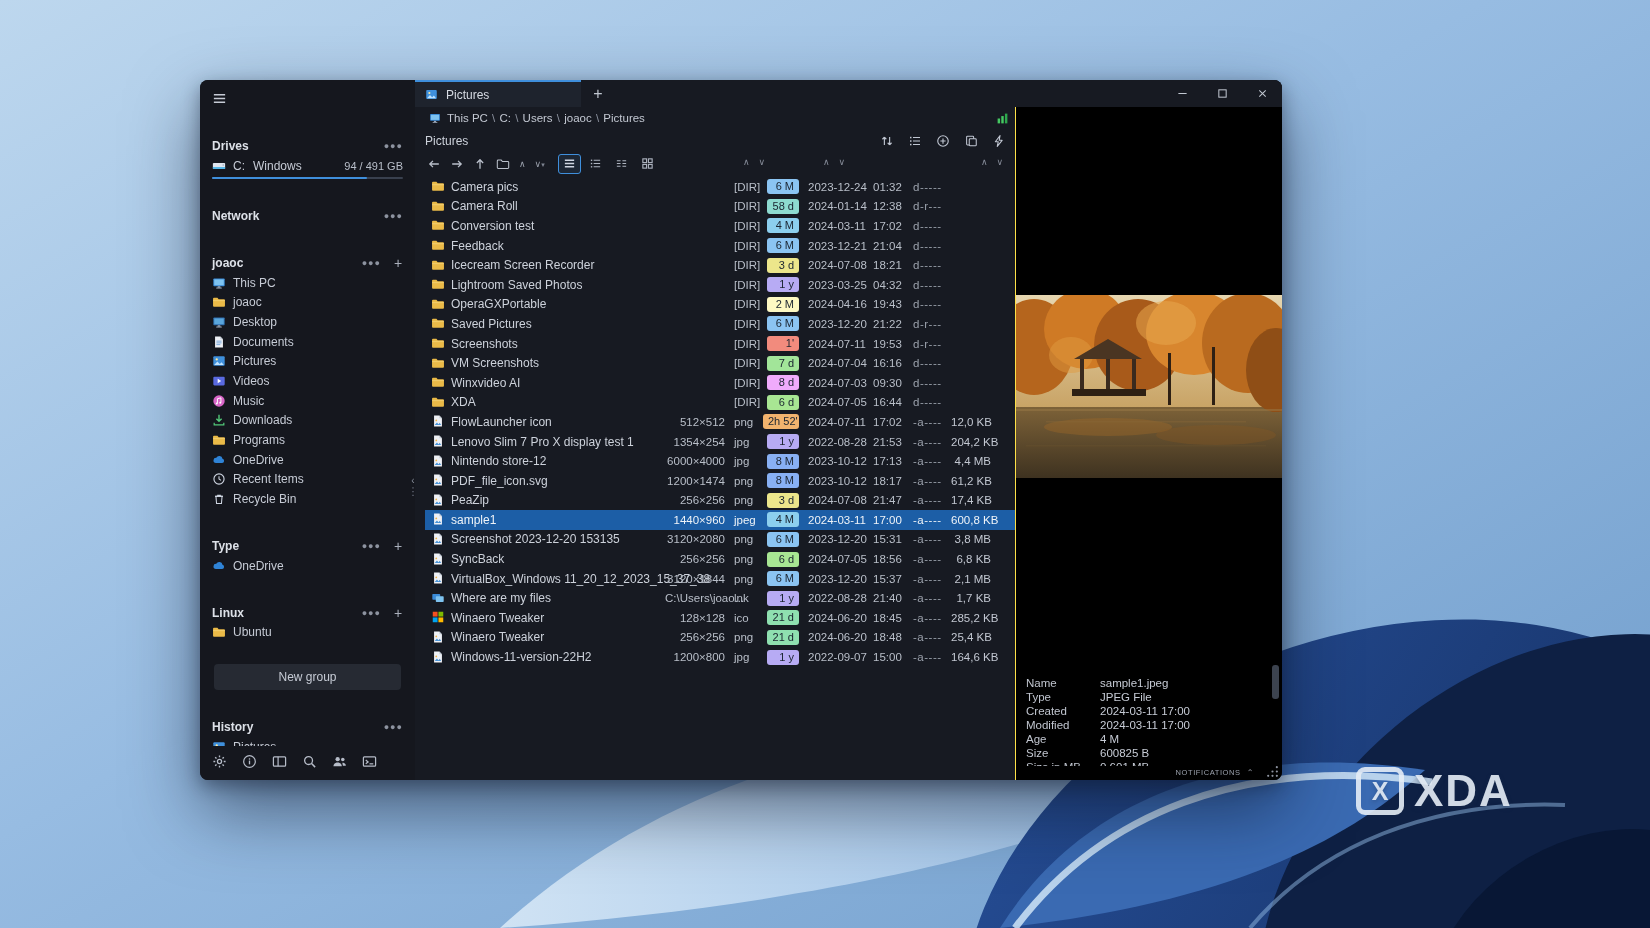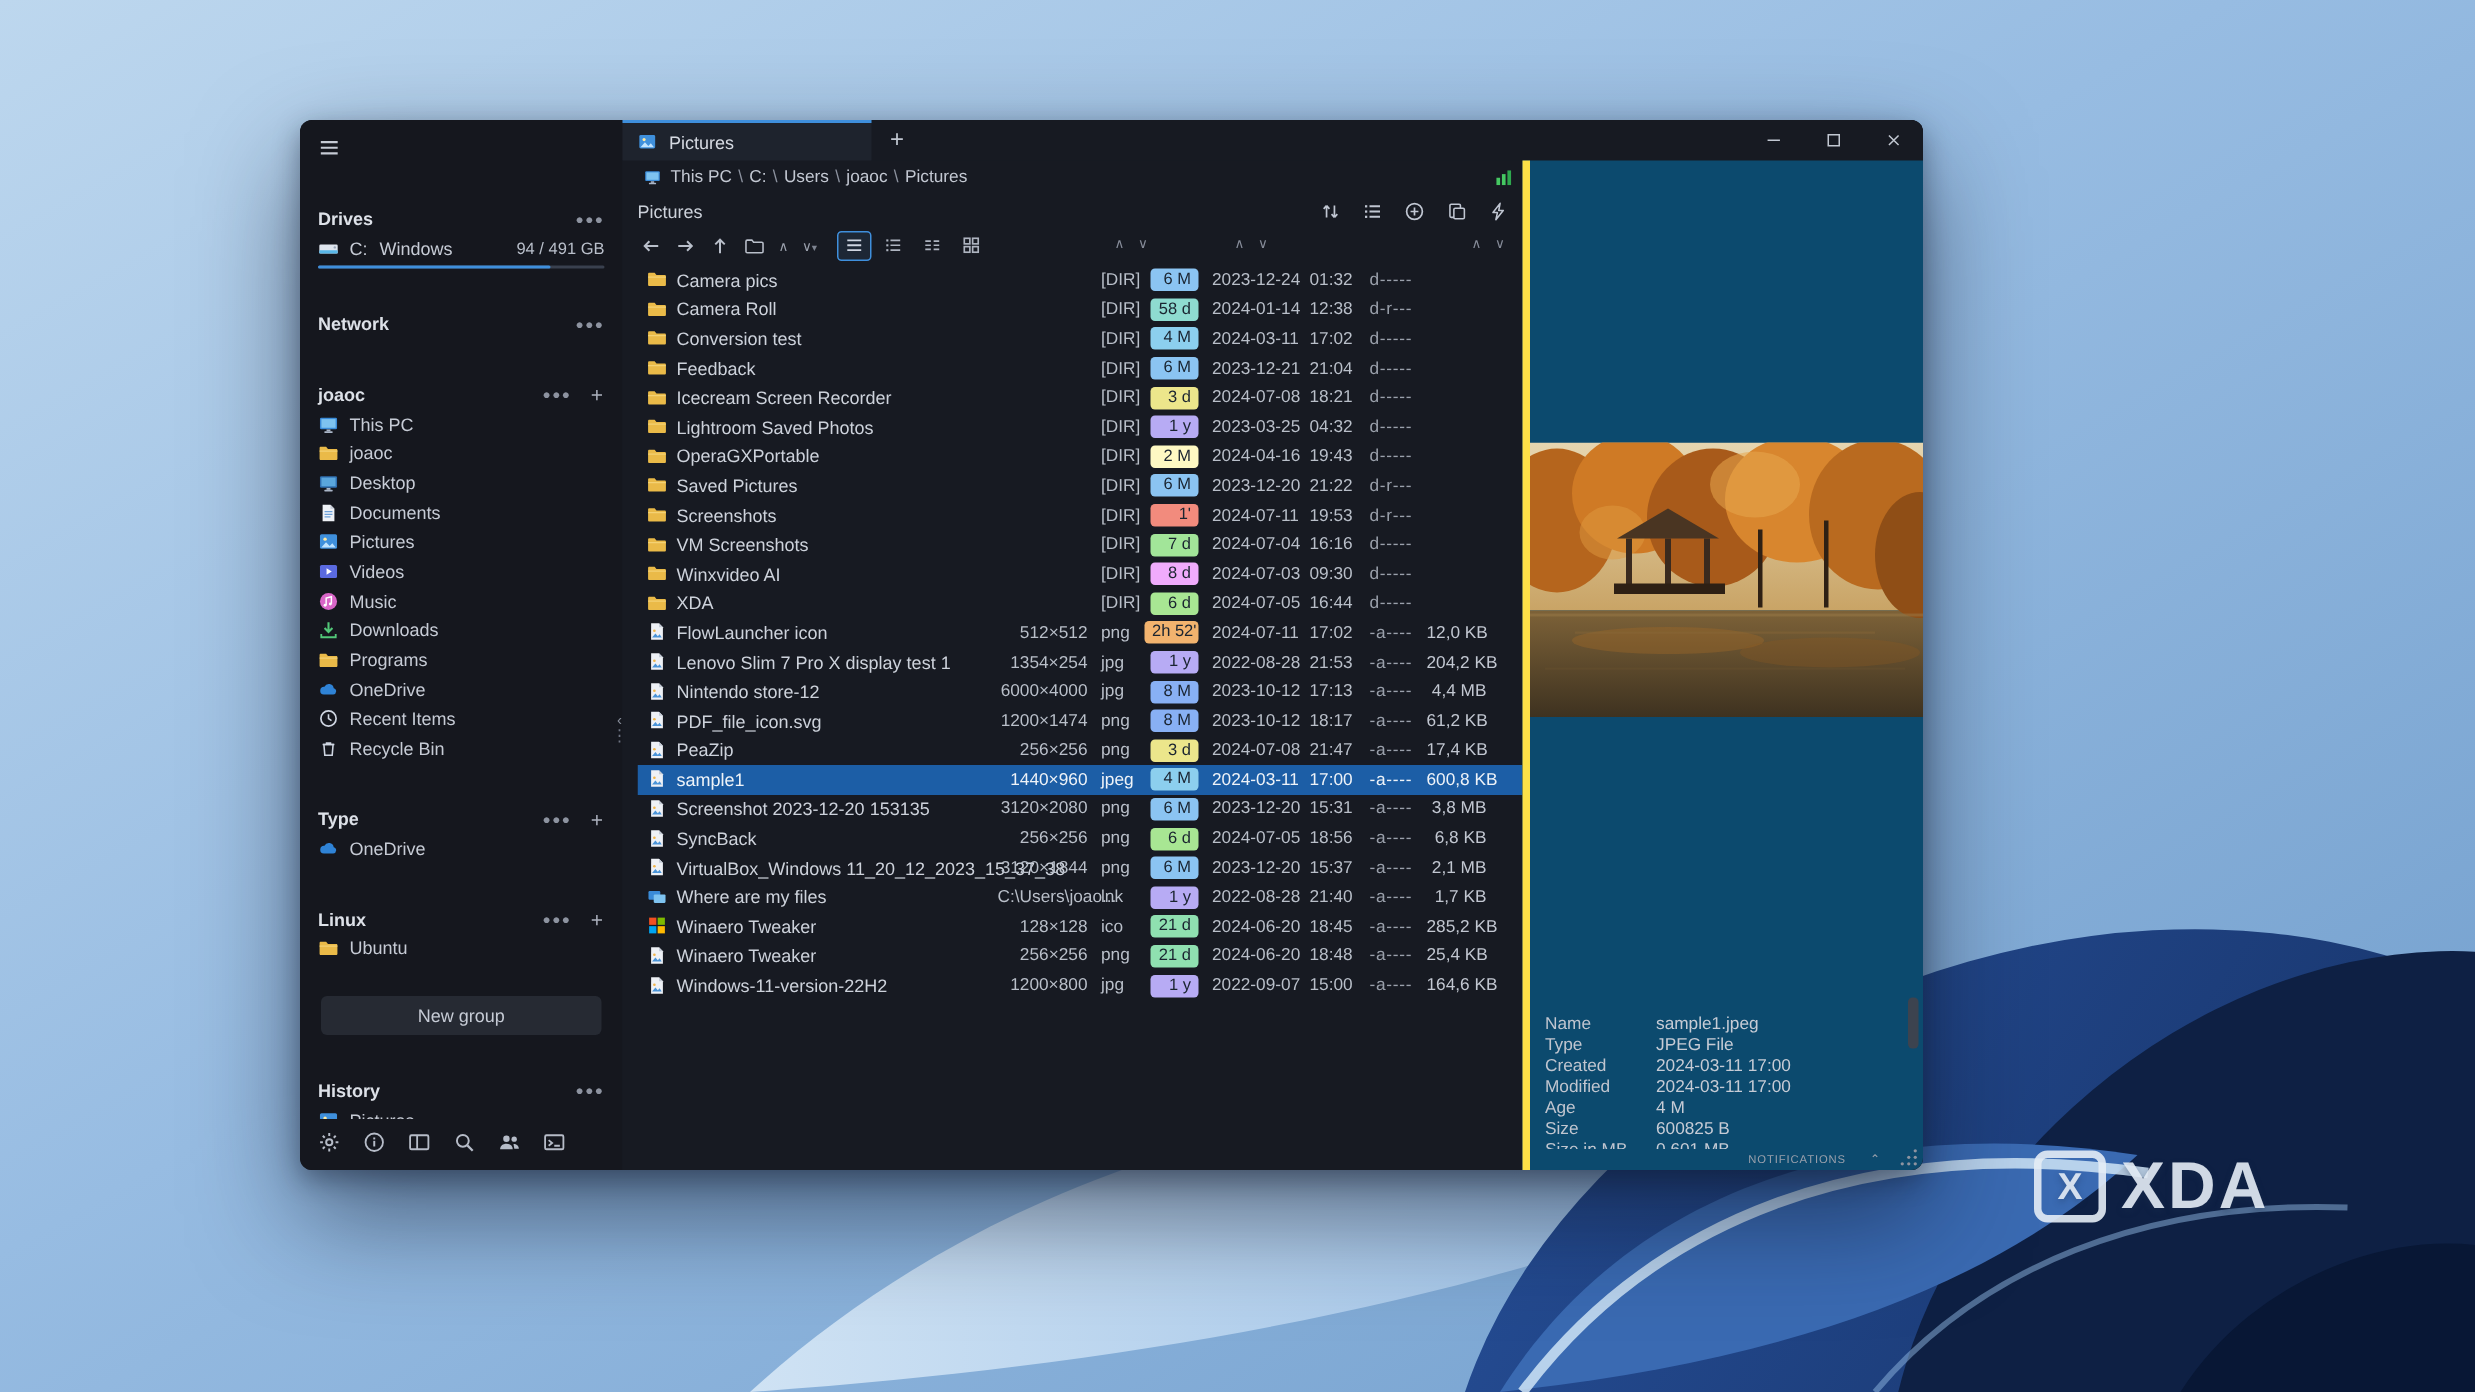--- a/index.html
+++ b/index.html
@@ -106,29 +106,29 @@
   .c-ext{padding-left:9px;color:#b9bfc9;font-size:11.5px;}
   .c-badge-wrap{display:flex;justify-content:flex-end;}
   .c-badge{background:#8cc8f0;color:#1a2430;border-radius:3px;padding:1px 5px;font-size:11px;
     min-width:22px;text-align:right;white-space:nowrap;line-height:13px;}
   .c-date{padding-left:9px;color:#b9bfc9;font-size:11.5px;}
   .c-time{padding-left:2px;color:#b9bfc9;font-size:11.5px;}
   .c-attrs{padding-left:8px;color:#9aa0ab;font-size:11.5px;letter-spacing:.5px;}
   .c-size{text-align:right;padding-right:24px;color:#c2c7d1;font-size:11.5px;white-space:nowrap;}
 
   
-  .preview{flex:1;background:#0c4a6e;position:relative;border-left:5px solid #fde047;}
+  .preview{flex:1;background:#000000;position:relative;border-left:1px solid #fde047;}
   .pv-img{position:absolute;left:0;top:188px;width:267px;height:183px;display:block;}
   .pv-details{position:absolute;left:10px;right:16px;top:569px;font-size:11.5px;color:#c6cbd5;line-height:14px;overflow:hidden;bottom:14px;}
   .pv-row{display:flex;}
   .pv-label{width:74px;color:#c0c5cf;flex:none;}
   .pv-scrollbar{position:absolute;right:3px;top:558px;width:7px;bottom:12px;}
   .pv-thumb{width:7px;height:34px;background:#3c434f;border-radius:3px;}
   .notif{position:absolute;right:28px;bottom:3px;font-size:7.5px;letter-spacing:.6px;color:#9aa0ac;
-    display:flex;gap:16px;align-items:flex-end;}
+    display:flex;gap:6px;align-items:flex-end;}
   .notif .n-chev{font-size:8px;}
   .grip{position:absolute;right:3px;bottom:2px;width:13px;height:13px;display:flex;}
 </style>
 </head>
 <body>
 
 <svg class="wallpaper" width="1650" height="928" viewBox="0 0 1650 928">
   <defs>
     <linearGradient id="wp" x1="0" y1="0" x2="1" y2="1">
       <stop offset="0" stop-color="#bdd7ee"></stop>

